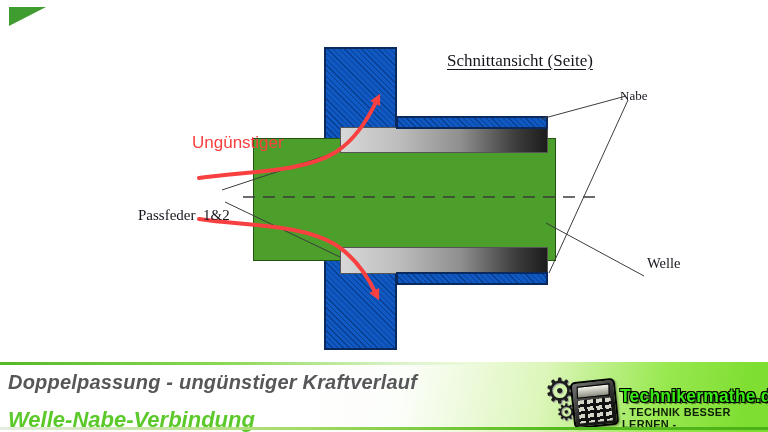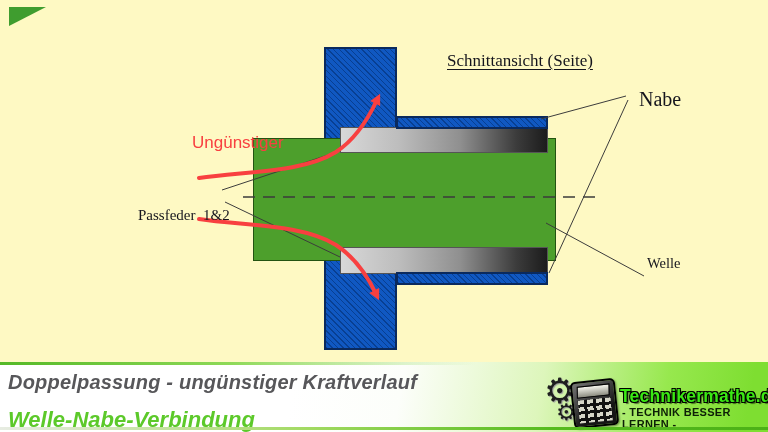--- a/index.html
+++ b/index.html
@@ -1,18 +1,18 @@
 <!DOCTYPE html>
 <html style="--hub-blue: #1058c2; --hub-hatch: #083f92; --hub-border: #0a2a5e; --shaft-green: #4d9f2c; --shaft-border: #235311; --key-dark: #1c1c1c; --key-border: #555555; --force-red: #f84040; --label-ink: #15151d; --accent-green: #3f9d2f; --footer-title-gray: #57575a; --footer-subtitle-green: #5cc92a; --footer-green: #7ede31; --footer-line-green: #55bb1e; --brand-green: #3ae813; --tagline-ink: #0d1f07;"><head>
 <meta charset="utf-8">
 <style>
   html,body{margin:0;padding:0;background:#888;}
   .stage{
     position:relative;width:768px;height:432px;overflow:hidden;
-    background:#fef9c3;font-family:"Liberation Sans",sans-serif;text-decoration:underline;
+    background:#ffffff;font-family:"Liberation Sans",sans-serif;text-decoration:underline;
   }
   .abs{position:absolute;}
 
   
   .corner-tri{left:9px;top:7px;width:37px;height:19px;
     background:var(--accent-green,#3f9d2f);
     clip-path:polygon(0 0,100% 0,0 100%);}
 
   
   .view-title{left:447px;top:51px;
@@ -39,21 +39,21 @@
   .key{background:linear-gradient(to right,#d8d8d8 0%,#bdbdbd 28%,#8f8f8f 58%,#3c3c3c 85%,var(--key-dark,#1c1c1c) 100%);
     border:1px solid var(--key-border,#555);box-sizing:border-box;}
   .key-top{left:340px;top:127px;width:208px;height:26px;}
   .key-bot{left:340px;top:247px;width:208px;height:27px;}
 
   svg.overlay{left:0;top:0;width:768px;height:432px;pointer-events:none;}
 
   
   .lbl{font-family:"Liberation Serif",serif;color:var(--label-ink,#15151d);}
   .lbl-passfeder{left:138px;top:207px;font-size:15px;white-space:pre;}
-  .lbl-nabe{left:639px;top:88px;font-size:20px;}
+  .lbl-nabe{left:620px;top:88px;font-size:13px;}
   .lbl-welle{left:647px;top:255px;font-size:14.5px;}
   .lbl-force{left:148px;top:135px;color:var(--force-red,#f84040);
     font-size:17px;line-height:16.5px;font-weight:500;margin-left:44px;}
 
   
   .footer{left:0;top:362px;width:768px;height:70px;
     background:linear-gradient(100deg,#ffffff 38%,#fcfefa 52%,#ddf6bb 70%,#97e84e 86%,var(--footer-green,#7ede31) 97%);}
   .footer-divider{left:0;top:0;width:768px;height:3px;
     background:linear-gradient(to right,#55b927,#8ed957 30%,rgba(255,255,255,0) 62%);}
   .footer-bottomline{left:0;top:65px;width:768px;height:3px;

